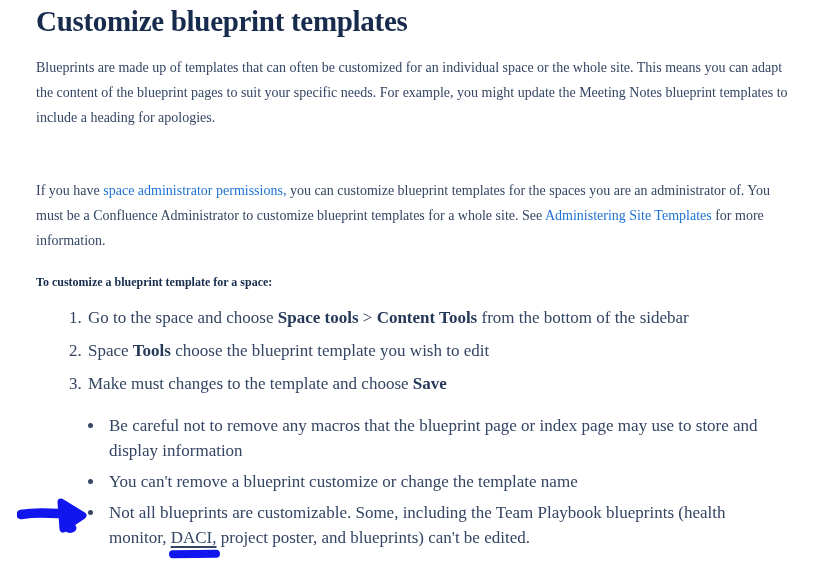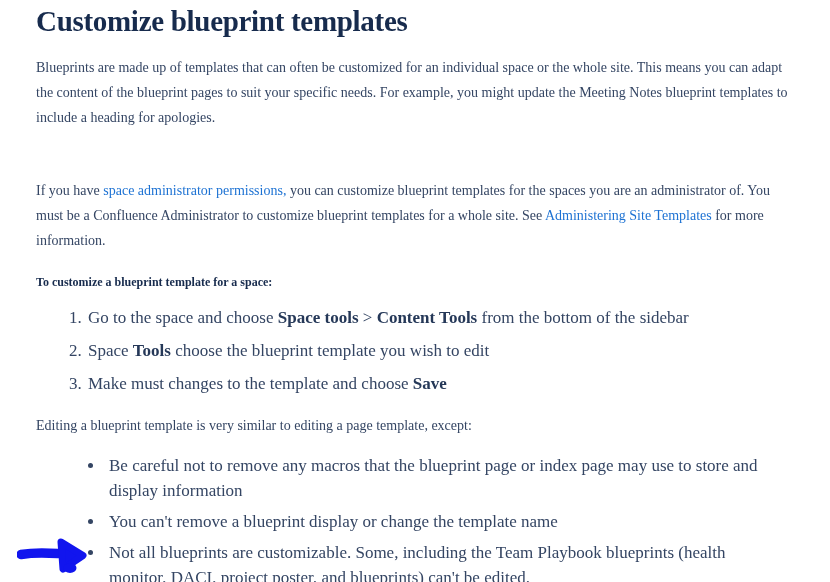--- a/index.html
+++ b/index.html
@@ -109,25 +109,24 @@
   <p class="doc-para tail-gap"><span class="seg-plain">If you have </span><span class="seg-link">space administrator permissions,</span><span class="seg-plain"> you can customize blueprint templates for the spaces you are an administrator of. You must be a Confluence Administrator to customize blueprint templates for a whole site. See </span><span class="seg-link">Administering Site Templates</span><span class="seg-plain"> for more information.</span></p>
 
   <p class="subheading">To customize a blueprint template for a space:</p>
 
   <ol class="steps">
     <li><span class="seg-plain">Go to the space and choose </span><span class="seg-bold">Space tools</span><span class="seg-plain"> &gt; </span><span class="seg-bold">Content Tools</span><span class="seg-plain"> from the bottom of the sidebar</span></li>
     <li><span class="seg-plain">Space </span><span class="seg-bold">Tools</span><span class="seg-plain"> choose the blueprint template you wish to edit</span></li>
     <li><span class="seg-plain">Make must changes to the template and choose </span><span class="seg-bold">Save</span></li>
   </ol>
 
-  <p class="doc-para"><span class="seg-plain">Editing a blueprint template is very similar to editing a page template, except:</span></p>
 
   <ul class="notes">
     <li><span class="seg-plain">Be careful not to remove any macros that the blueprint page or index page may use to store and display information</span></li>
-    <li><span class="seg-plain">You can't remove a blueprint display or change the template name</span></li>
+    <li><span class="seg-plain">You can't remove a blueprint customize or change the template name</span></li>
     <li class="annotated">
       <svg class="annotation-arrow" viewBox="0 0 70 40" xmlns="http://www.w3.org/2000/svg" aria-hidden="true">
         <path d="M4 18.5 C 14 16.8, 27 16.6, 41 17.6" fill="none" stroke="var(--color-annotation)" stroke-width="9.5" stroke-linecap="round"></path>
         <path d="M44 6 L 66 19.5 L 46 33 Z" fill="var(--color-annotation)" stroke="var(--color-annotation)" stroke-width="7" stroke-linejoin="round"></path>
         <ellipse cx="53" cy="32" rx="6.5" ry="5" fill="var(--color-annotation)"></ellipse>
       </svg>
     <span class="seg-plain">Not all blueprints are customizable. Some, including the Team Playbook blueprints (health monitor, </span><span class="seg-underline">DACI,</span><span class="seg-plain"> project poster, and blueprints) can't be edited.</span></li>
   </ul>
 
 </div>

